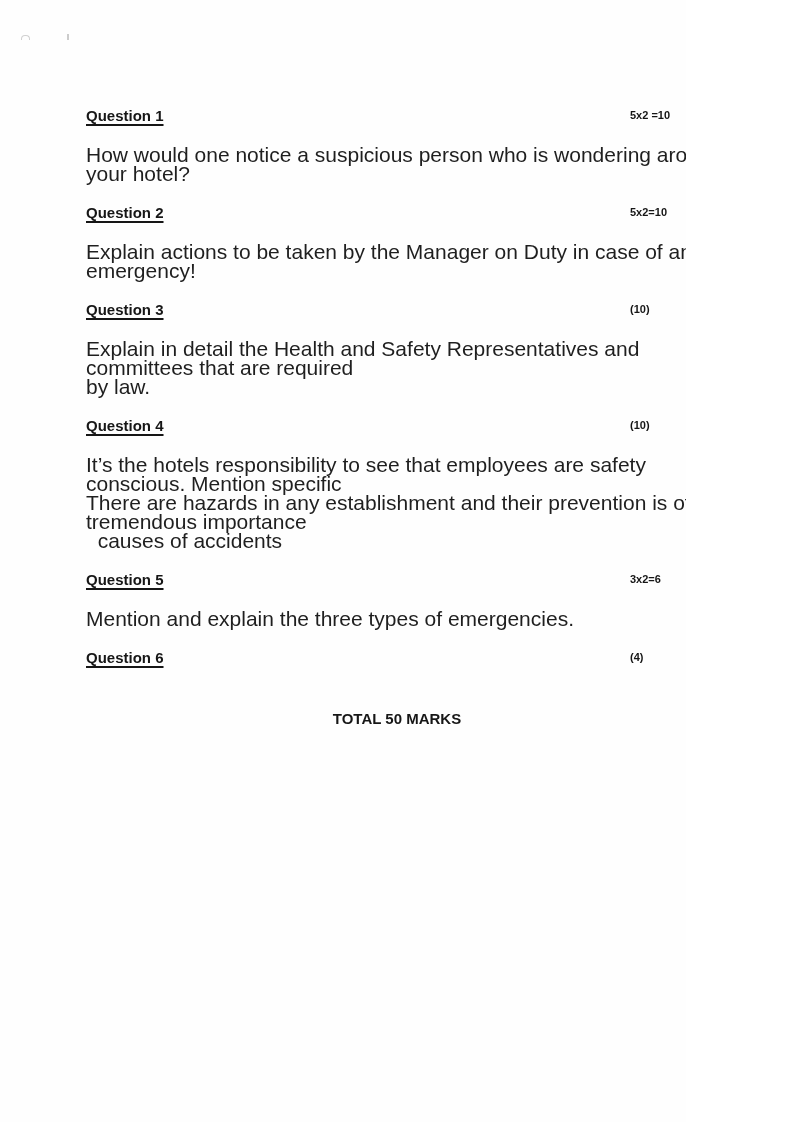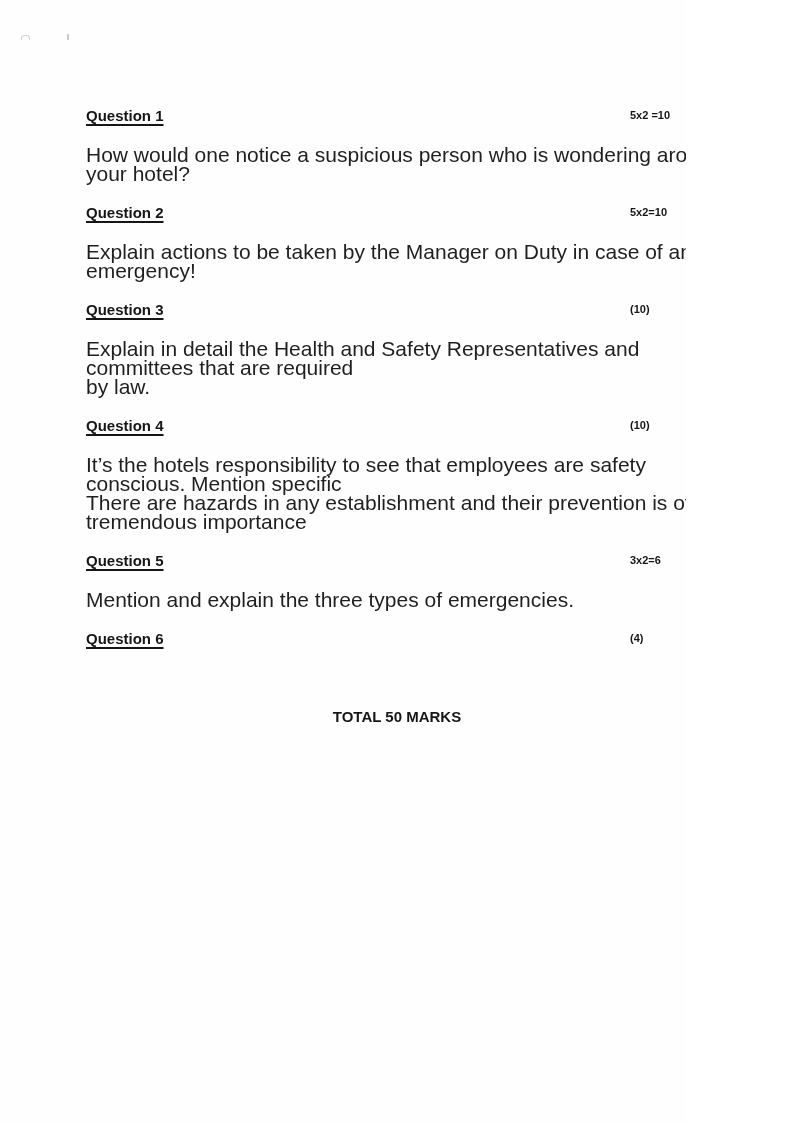--- a/index.html
+++ b/index.html
@@ -50,21 +50,21 @@
   }
   .question-body {
     width: 640px;
   }
   .text-line {
     font-size: 21px;
     line-height: 19px;
     white-space: pre-wrap;
   }
   .total-marks {
-    margin-top: 59px;
+    margin-top: 42px;
     width: 622px;
     text-align: center;
     font-size: 15px;
     font-weight: bold;
     color: #161616;
     line-height: 19px;
   }
   .page-number {
     position: absolute;
     left: 693px;
@@ -147,20 +147,21 @@
     </div>
 
     <div class="question-block">
       <div class="question-heading-row">
         <span class="question-label">Question 4</span>
         <span class="question-marks">(10)</span>
       </div>
       <div class="question-body">
         <div class="text-line">It’s the hotels responsibility to see that employees are safety conscious. Mention specific</div>
         <div class="text-line">There are hazards in any establishment and their prevention is of tremendous importance</div>
+        <div class="text-line">  causes of accidents</div>
       </div>
     </div>
 
     <div class="question-block">
       <div class="question-heading-row">
         <span class="question-label">Question 5</span>
         <span class="question-marks">3x2=6</span>
       </div>
       <div class="question-body">
         <div class="text-line">Mention and explain the three types of emergencies.</div>

